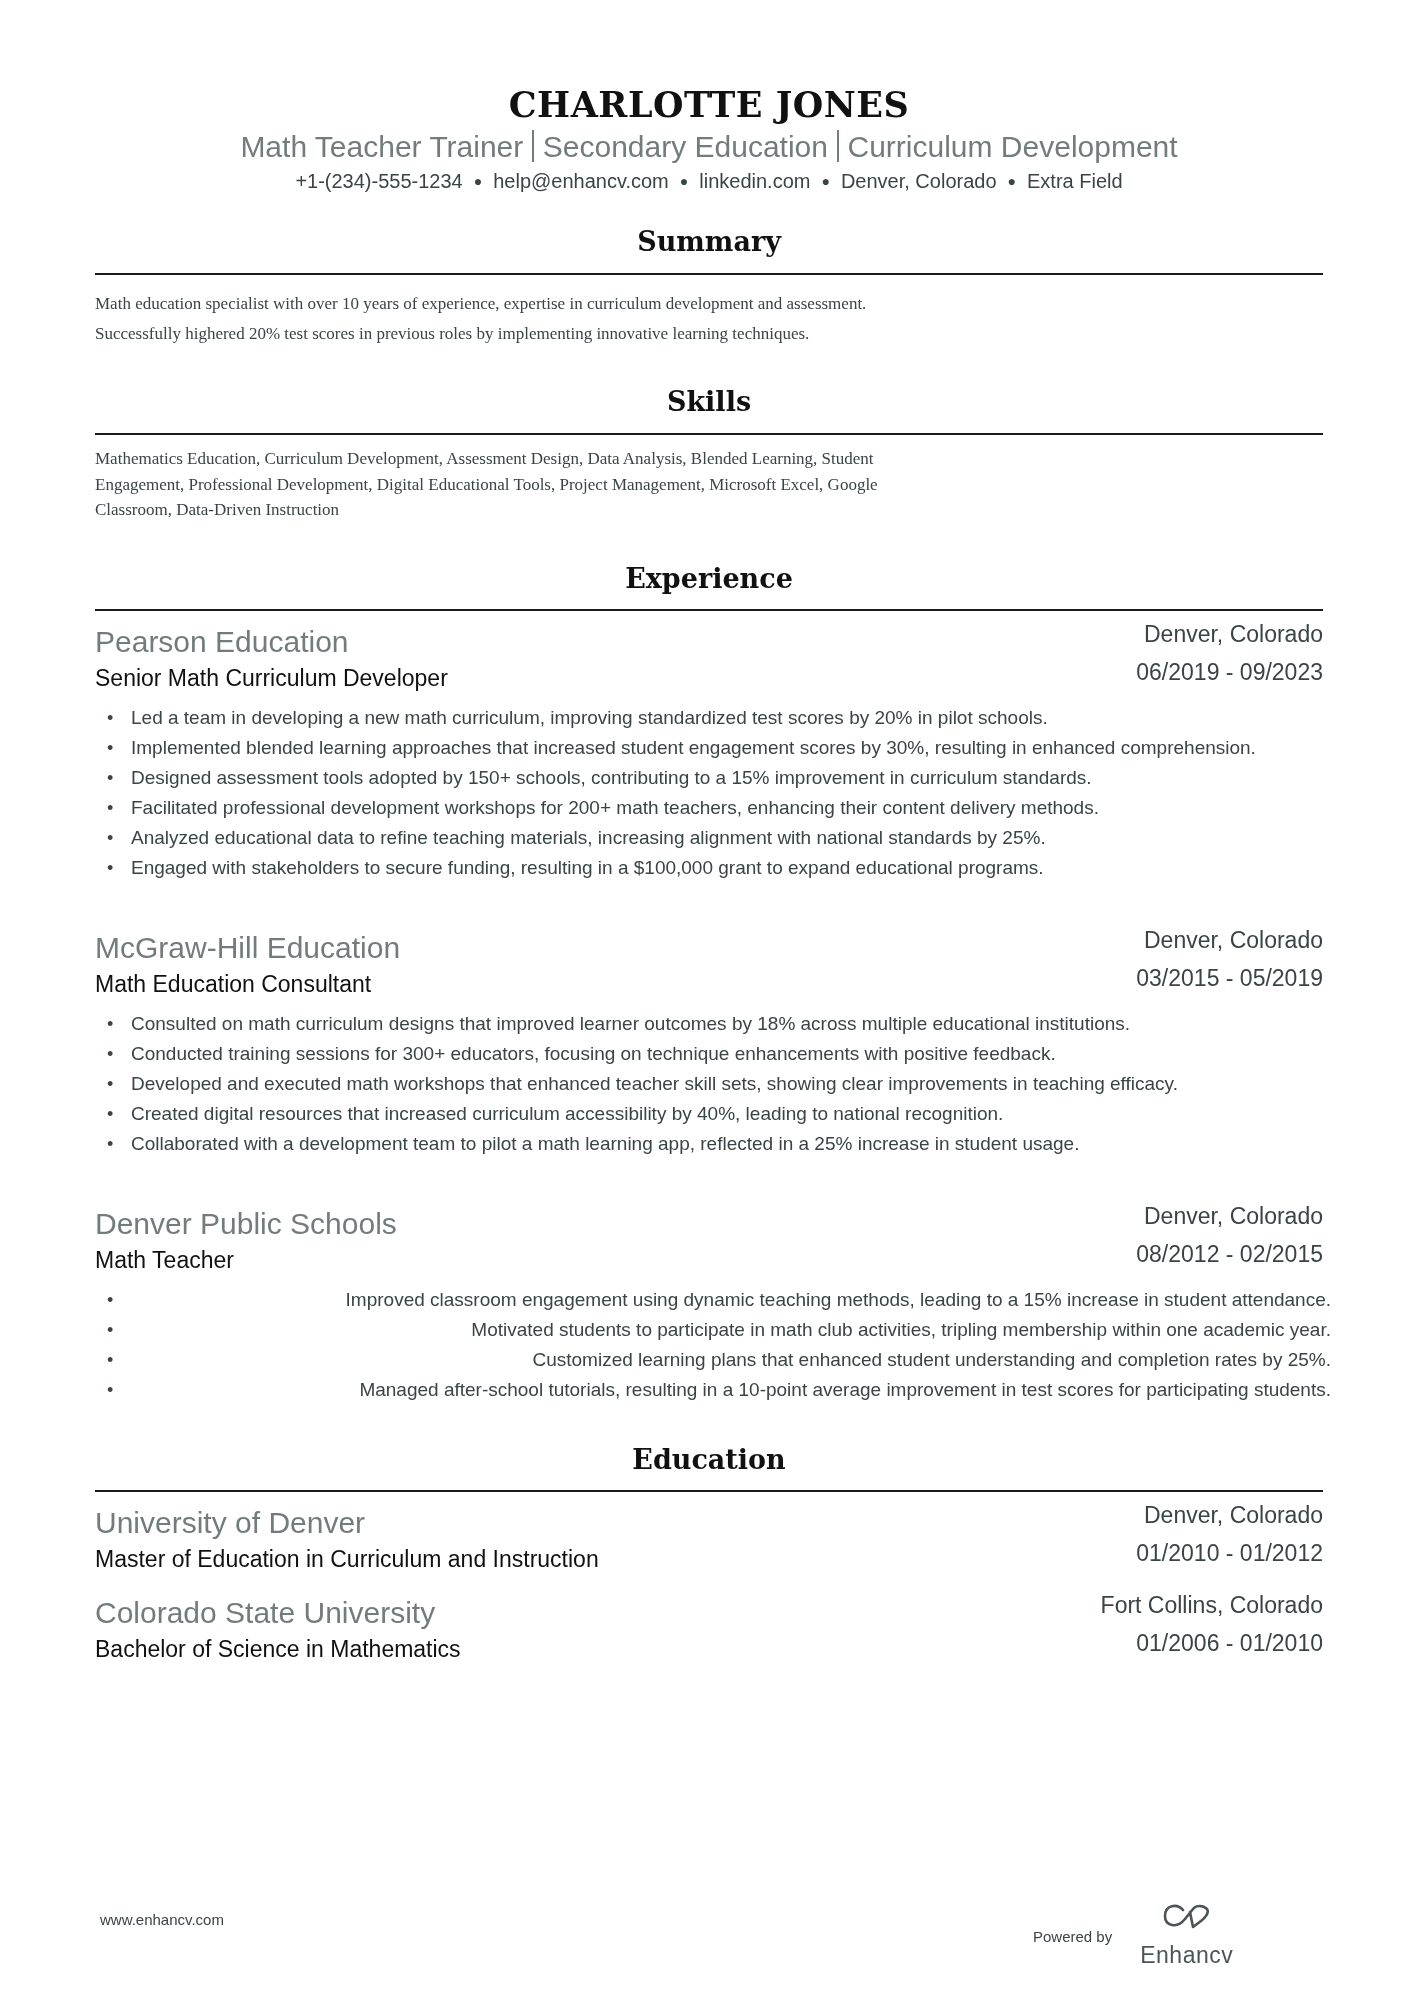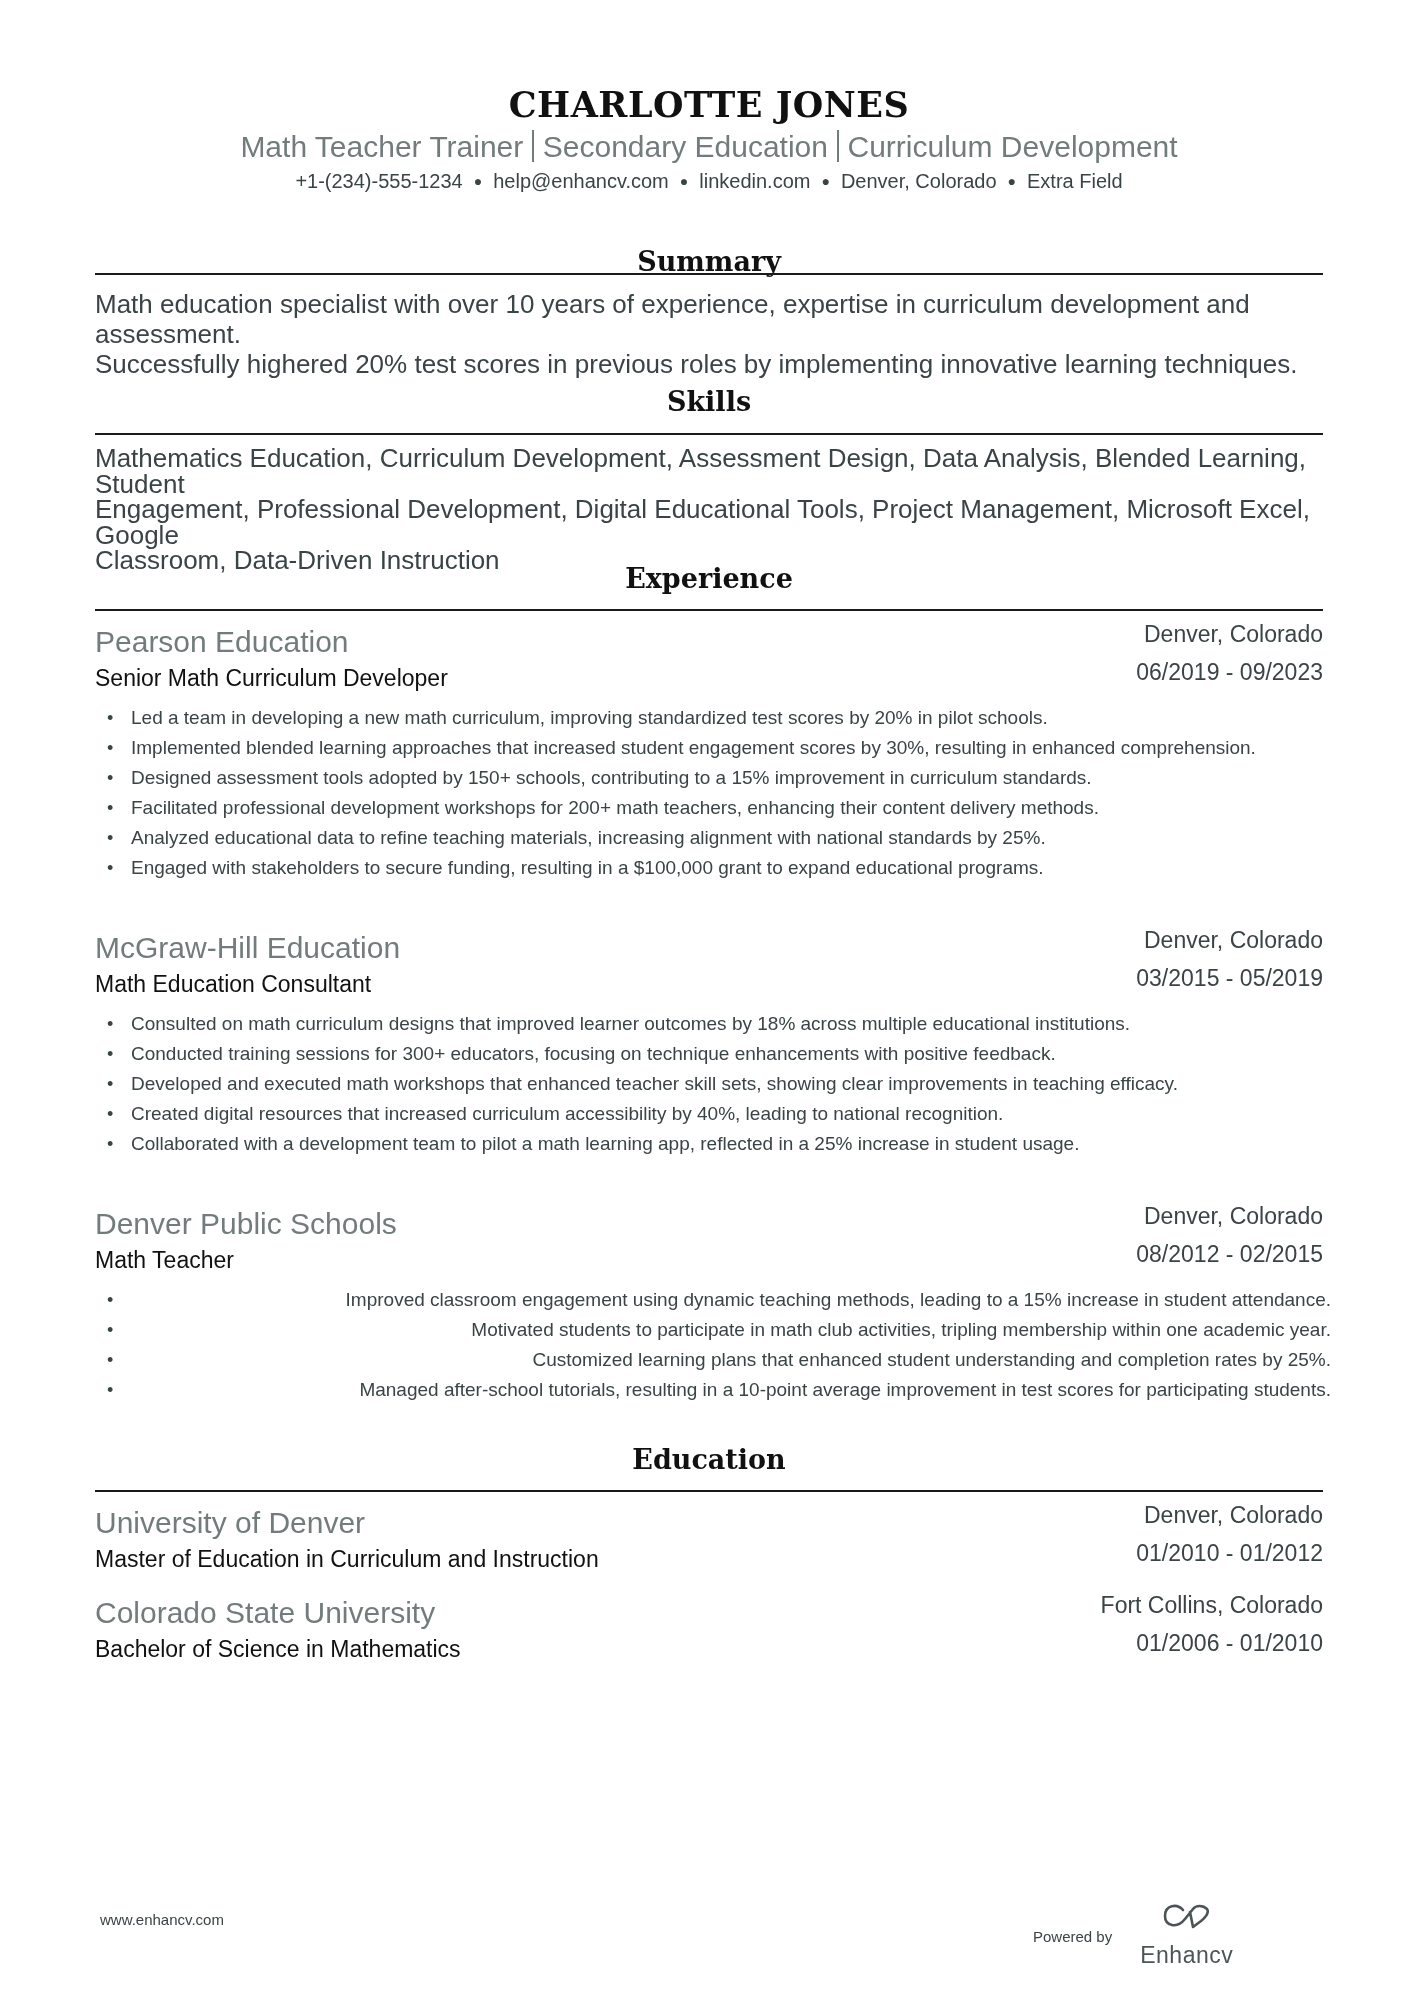--- a/index.html
+++ b/index.html
@@ -5,21 +5,21 @@
   html, body { margin:0; padding:0; background:#ffffff; }
   body { width:1410px; height:1995px; position:relative; overflow:hidden; font-family:"Liberation Sans", sans-serif; color:#2f3a3c; }
   .page { position:absolute; left:95px; top:0; width:1228px; }
   .name { position:absolute; left:0; width:1228px; top:84px; text-align:center; font-family:"DejaVu Serif", serif; font-weight:bold; font-size:35px; color:#111; letter-spacing:0.5px; }
   .title-line { position:absolute; left:0; width:1228px; top:130px; text-align:center; font-size:30px; color:#737c7d; white-space:nowrap; }
   .title-line .sep { display:inline-block; width:1.5px; height:32px; background:#737c7d; margin:0 9px; vertical-align:-5px; }
   .contact { position:absolute; left:0; width:1228px; top:170px; text-align:center; font-size:20px; color:#3a4446; white-space:nowrap; }
   .contact .dot { margin:0 11px; font-size:14px; vertical-align:2px; }
   .section-title { position:absolute; left:0; width:1228px; text-align:center; font-family:"DejaVu Serif", serif; font-weight:bold; font-size:27px; color:#111; }
   .rule { position:absolute; left:0; width:1228px; height:2px; background:#1a1a1a; }
-  .para { position:absolute; left:0; width:1228px; font-size:26px; color:#3a4446; }
+  .para { position:absolute; left:0; width:1228px; font-size:17px; color:#3a4446;font-family:Liberation Serif, serif; }
   .row { position:absolute; left:0; width:1228px; }
   .row .l { position:absolute; left:0; white-space:nowrap;margin-top:6px; }
   .row .r { position:absolute; right:0; white-space:nowrap; text-align:right; }
   .company { font-size:30px; color:#737c7d; }
   .role { font-size:23px; color:#111; }
   .meta { font-size:23px; color:#3a4446; }
   ul.bullets { position:absolute; left:0; width:1228px; margin:8px; padding:0; list-style:none; font-size:19px; color:#3a4446; line-height:30px; }
   ul.bullets li { position:relative; padding-left:28px; }
   ul.bullets li::before { content:"\2022"; position:absolute; left:4px; top:0; font-size:18px; color:#3a4446; }
   .footer-left { position:absolute; left:100px; top:1911px; font-size:15px; color:#3a4446; }
@@ -34,21 +34,21 @@
 <div class="page">
 
   <div class="name">CHARLOTTE JONES</div>
   <div class="title-line">
     <span>Math Teacher Trainer</span><span class="sep"></span><span>Secondary Education</span><span class="sep"></span><span>Curriculum Development</span>
   </div>
   <div class="contact">
     <span>+1-(234)-555-1234</span><span class="dot">●</span><span>help@enhancv.com</span><span class="dot">●</span><span>linkedin.com</span><span class="dot">●</span><span>Denver, Colorado</span><span class="dot">●</span><span>Extra Field</span>
   </div>
 
-  <div class="section-title" style="top:226px;margin-top:20px;">Summary</div>
+  <div class="section-title" style="top:226px;">Summary</div>
   <div class="rule" style="top:273px;"></div>
   <div class="para" style="top:289px; line-height:30px;">
     <div>Math education specialist with over 10 years of experience, expertise in curriculum development and assessment.</div>
     <div>Successfully highered 20% test scores in previous roles by implementing innovative learning techniques.</div>
   </div>
 
   <div class="section-title" style="top:386px;">Skills</div>
   <div class="rule" style="top:433px;"></div>
   <div class="para" style="top:446px; line-height:25.5px;">
     <div>Mathematics Education, Curriculum Development, Assessment Design, Data Analysis, Blended Learning, Student</div>

